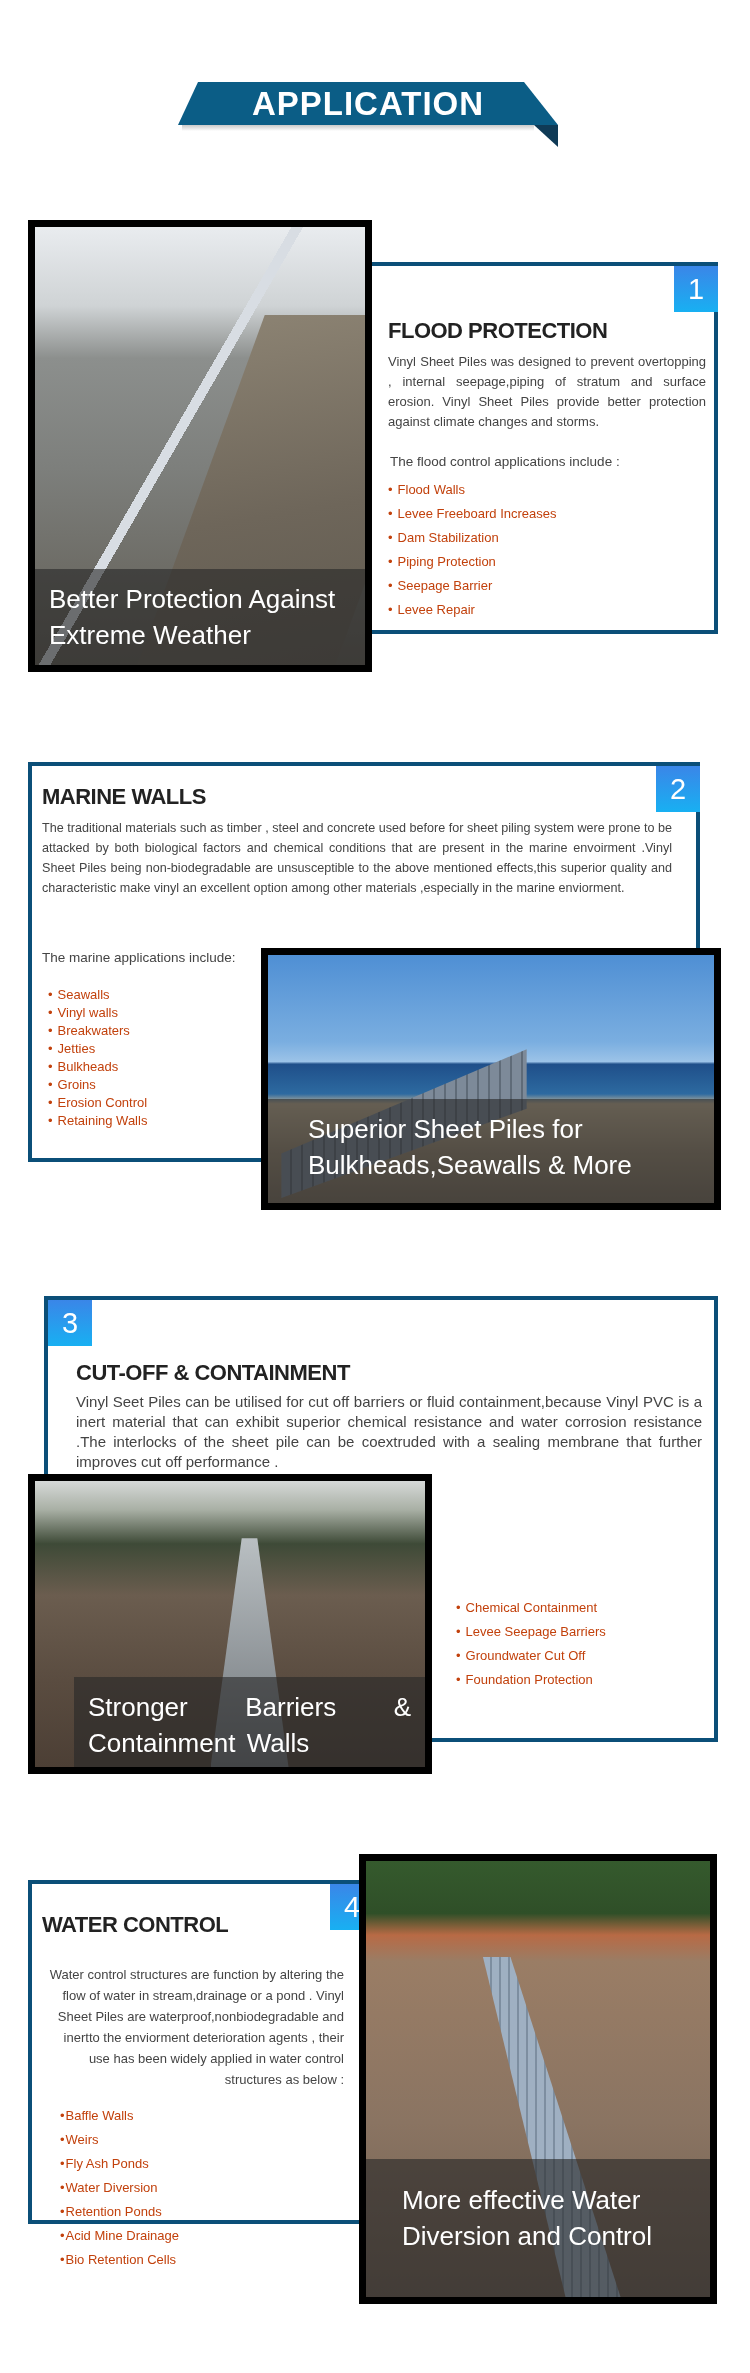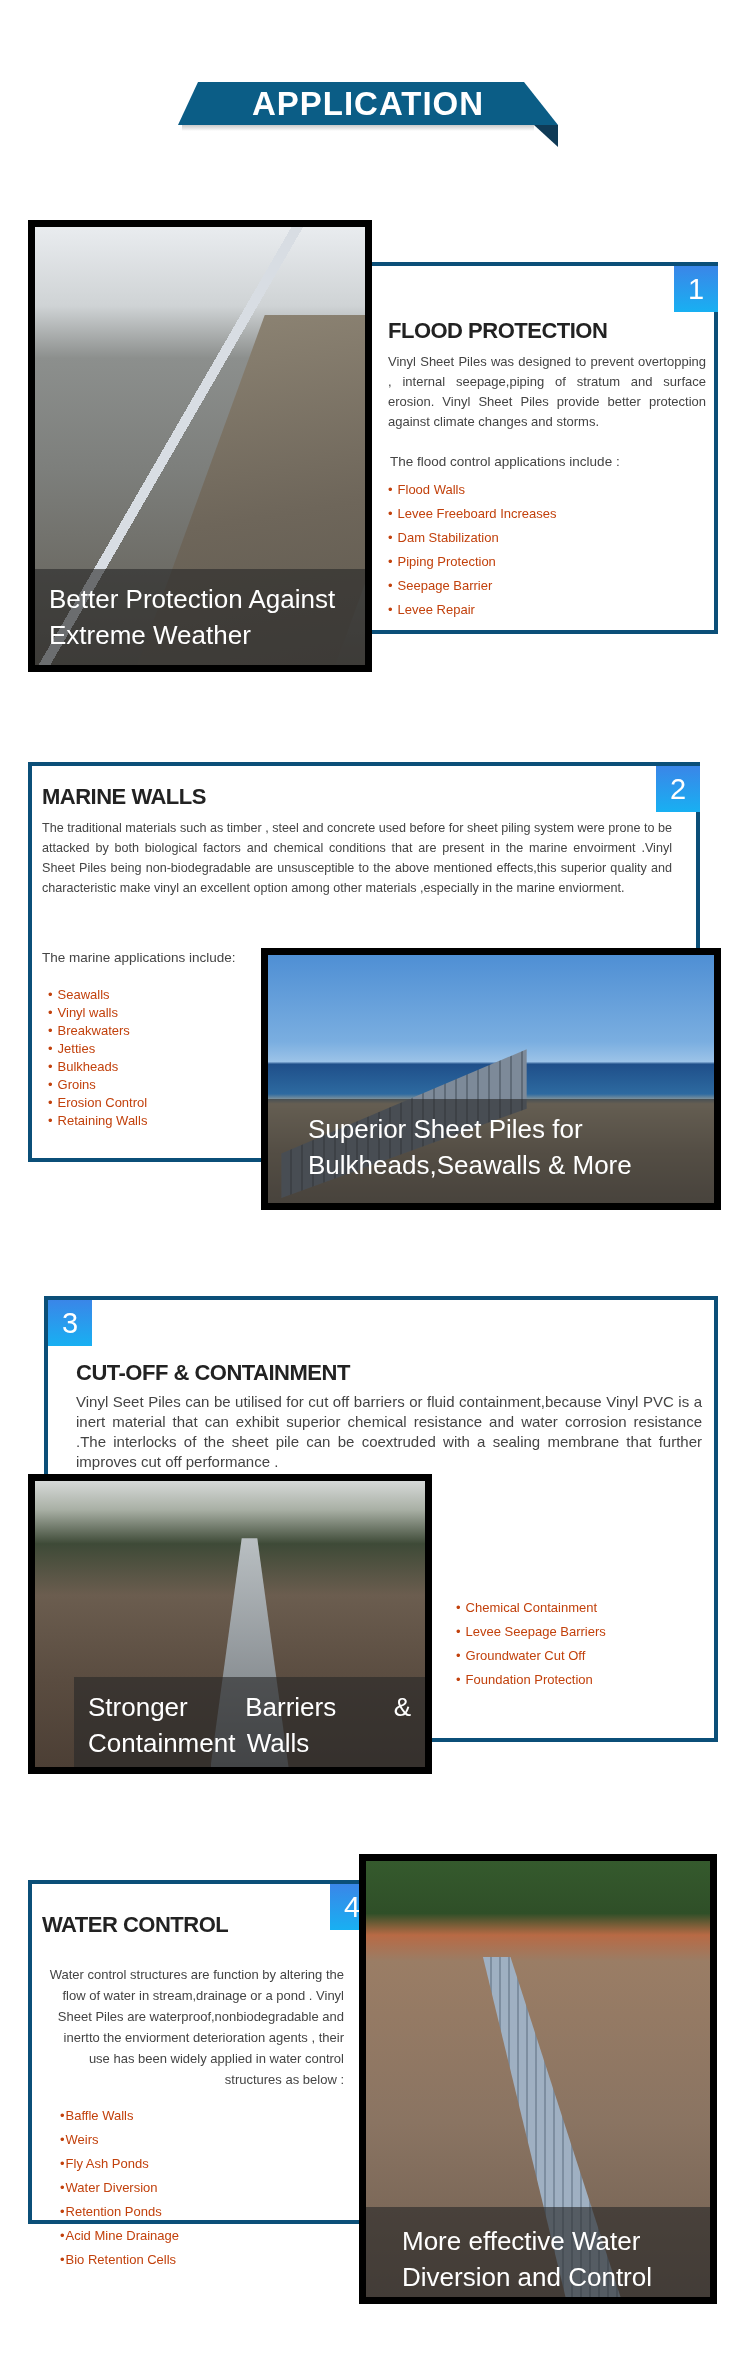--- a/index.html
+++ b/index.html
@@ -165,14 +165,14 @@
     <li>Weirs</li>
     <li>Fly Ash Ponds</li>
     <li>Water Diversion</li>
     <li>Retention Ponds</li>
     <li>Acid Mine Drainage</li>
     <li>Bio Retention Cells</li>
   </ul>
 </div>
 <div class="photo" style="left:359px; top:1854px; width:358px; height:450px;">
   <div class="scene scene-water"></div>
-  <div class="overlay" style="height:90px; padding-left:36px; padding-top:16px;">More effective Water Diversion and Control</div>
+  <div class="overlay" style="height:138px; padding-left:36px; padding-top:23px;">More effective Water Diversion and Control</div>
 </div>
 
 </body></html>

